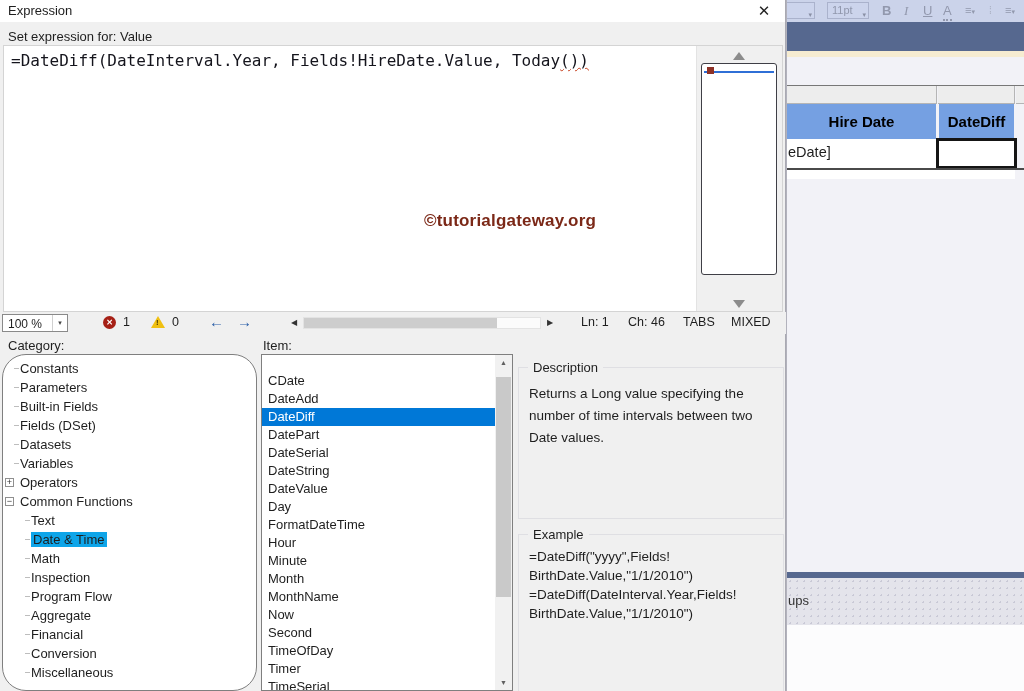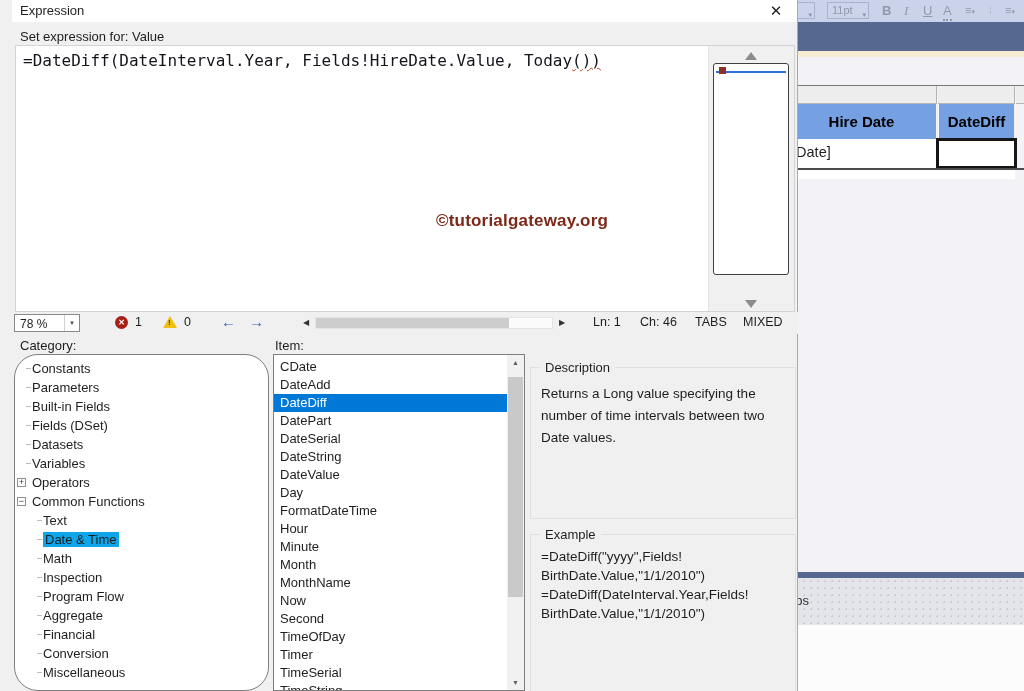--- a/index.html
+++ b/index.html
@@ -29,21 +29,21 @@
   .tbl-bottomline { position:absolute; left:0; top:168px; width:238px; height:2px; background:#4a4a4a; }
   .bg-divider2 { position:absolute; left:0; top:572px; width:238px; height:6px; background:#56688f; }
   .bg-gpane { position:absolute; left:0; top:578px; width:238px; height:47px; background:#e4e4eb;
               background-image: radial-gradient(circle, #c9c9d6 1px, transparent 1px);
               background-size:7px 7px; }
   .bg-gpane .gtxt { position:absolute; left:1px; top:15px; font-size:13px; color:#333; }
   .bg-white { position:absolute; left:0; top:625px; width:238px; height:66px; background:#fcfcfd; }
 
   
   .dialog { position:absolute; left:0; top:0; width:786px; height:691px; background:#f0f0f0;
-            border-right:1px solid #a9a9b2;margin-left:12px; }
+            border-right:1px solid #a9a9b2; }
   .titlebar { position:absolute; left:0; top:0; width:100%; height:22px; background:#fff; }
   .titlebar .title { position:absolute; left:8px; top:3px; font-size:13px; }
   .closebtn { position:absolute; right:10px; top:1px; width:22px; height:20px; text-align:center;
               font-size:15px; line-height:20px; color:#1e1e1e; cursor:pointer; }
   .subtitle { position:absolute; left:8px; top:29px; font-size:13px; }
 
   .editor { position:absolute; left:3px; top:45px; width:780px; height:267px; background:#fff;
             border:1px solid #d4d4d4; }
   .expr { position:absolute; left:7px; top:5px; font-family:"DejaVu Sans Mono", monospace;
           font-size:16px; color:#14141c; white-space:pre; }
@@ -77,21 +77,21 @@
   .hsb-arrow { position:absolute; top:6px; font-size:8px; color:#333; cursor:pointer; }
   .hsb-track { position:absolute; left:303px; top:5px; width:238px; height:12px; background:#fbfbfb;
                border:1px solid #e3e3e3; }
   .hsb-thumb { position:absolute; left:0; top:0; width:193px; height:10px; background:#cdcdcd; }
   .sbtxt { position:absolute; top:3px; font-size:12.5px; color:#1e1e1e; }
 
   .seclabel { position:absolute; top:338px; font-size:13px; }
   .listbox { position:absolute; top:354px; height:337px; background:#fff; border:1px solid #7f7f7f;
              overflow:hidden; }
   .catbox { left:2px; width:255px; padding-top:4px;border-radius:24px; }
-  .itembox { left:261px; width:252px; padding-top:3px; }
+  .itembox { left:261px; width:252px; padding-top:17px; }
   .trow { position:relative; height:19px; line-height:19px; font-size:13px; cursor:default; }
   .trow.lvl0 { padding-left:17px; }
   .trow.lvl1 { padding-left:28px; }
   .dash { position:absolute; top:9px; width:5px; height:1px; background:#bdbdbd; }
   .lvl0 .dash { left:11px; }
   .lvl1 .dash { left:22px; }
   .expbox { position:absolute; left:2px; top:5px; width:9px; height:9px; border:1px solid #8f8f8f;
             background:#fff; font-size:9px; line-height:7px; text-align:center; color:#333; }
   .hl { background:#0ea5e9; padding:0 2px; }
   .irow { height:18px; line-height:18px; font-size:13px; padding-left:6px; margin-right:17px; cursor:default;
@@ -171,21 +171,21 @@
         <div class="vthumb">
           <div class="caretline"></div>
           <div class="errmark"></div>
         </div>
         <div class="tri-down" style="position:absolute; left:36px; top:254px;"></div>
       </div>
     </div>
 
     <div class="statusbar">
       <div class="zoomcombo">
-        <span class="zv">78 %</span>
+        <span class="zv">100 %</span>
         <span class="zd">▾</span>
       </div>
       <span class="erricon">✕</span>
       <span class="sbtxt" style="left:123px;">1</span>
       <span class="warnicon"></span>
       <span class="warnbang">!</span>
       <span class="sbtxt" style="left:172px;">0</span>
       <span class="navarrow" style="left:209px;">←</span>
       <span class="navarrow" style="left:237px;">→</span>
       <span class="hsb-arrow" style="left:291px;">◀</span>

